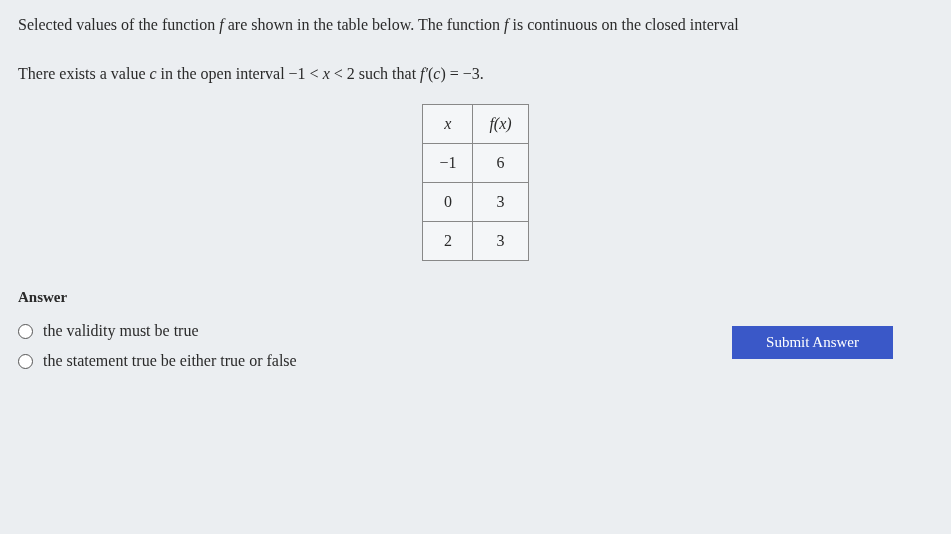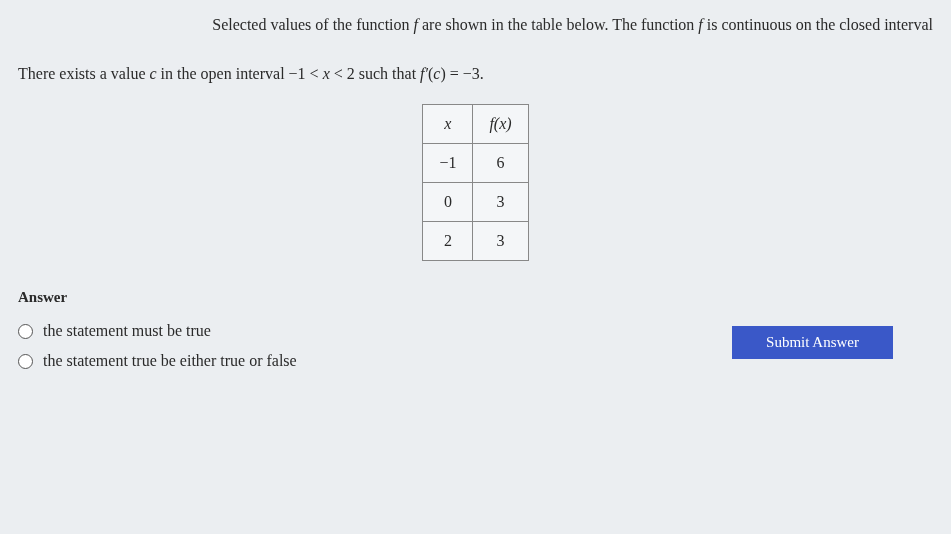--- a/index.html
+++ b/index.html
@@ -12,21 +12,20 @@
       background: #ebeef1;
       padding: 12px 18px;
       color: #2a2a2a;
       font-size: 16px;
       width: 951px;
       height: 534px;
     }
     .problem-text {
       line-height: 1.6;
       margin-bottom: 10px;
-      text-align: right;
     }
     .problem-text p {
       margin-bottom: 4px;
     }
     .italic {
       font-style: italic;
       font-family: 'Times New Roman', serif;
     }
     .statement {
       margin-top: 23px;
@@ -133,21 +132,21 @@
   </tbody>
     </table>
 </div>
 
 <div class="answer-section">
   <div class="answer-label">Answer</div>
   <div class="options-row">
     <div class="options">
       <div class="option">
         <span class="radio"></span>
-        <span>the statement must be true</span>
+        <span>the validity must be true</span>
       </div>
       <div class="option">
         <span class="radio"></span>
         <span>the statement true be either true or false</span>
       </div>
     </div>
     <button class="submit-btn">Submit Answer</button>
   </div>
 </div>
 

